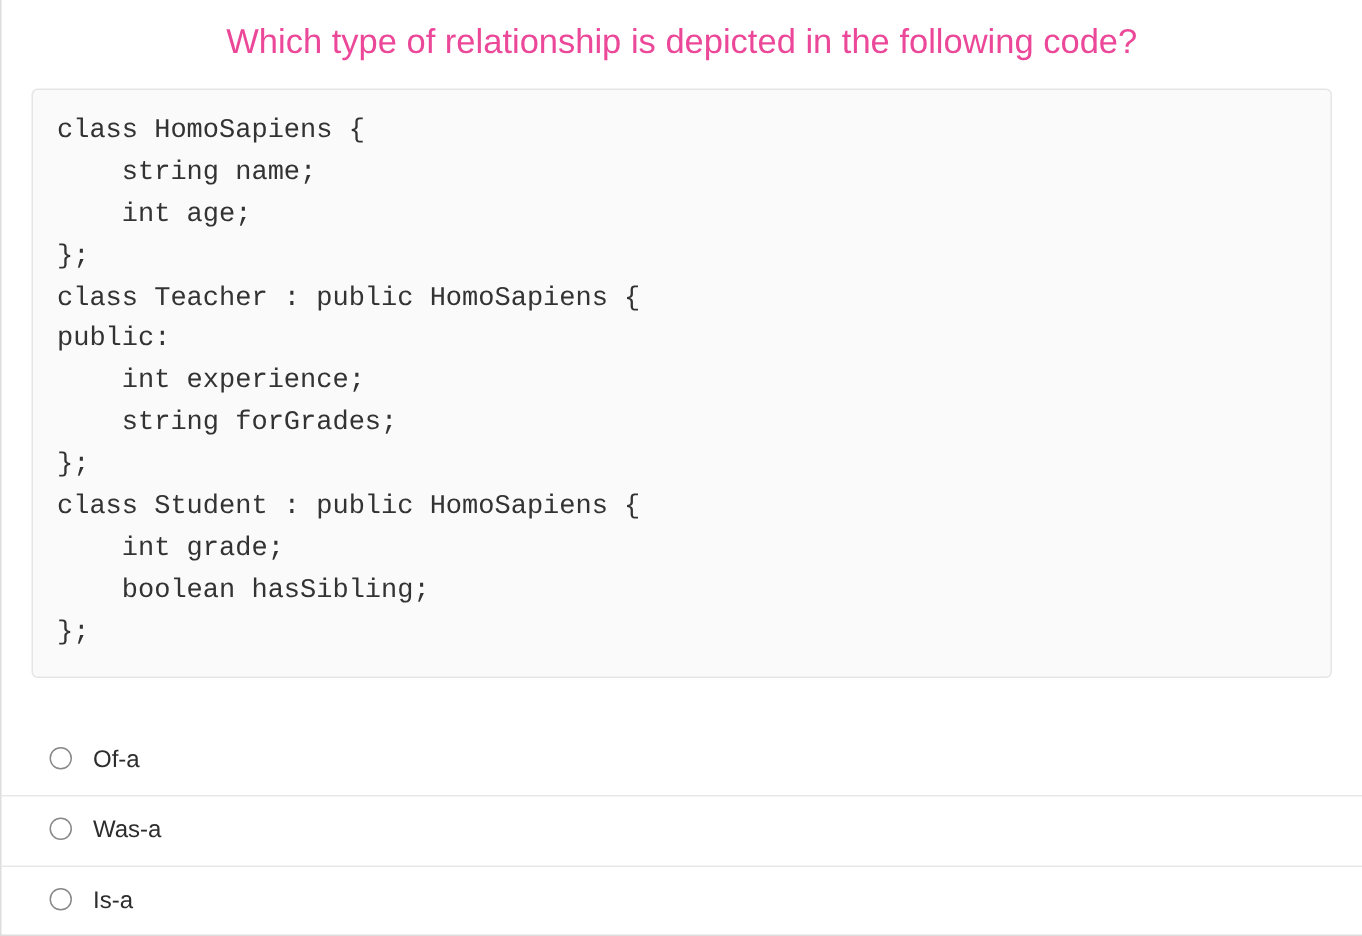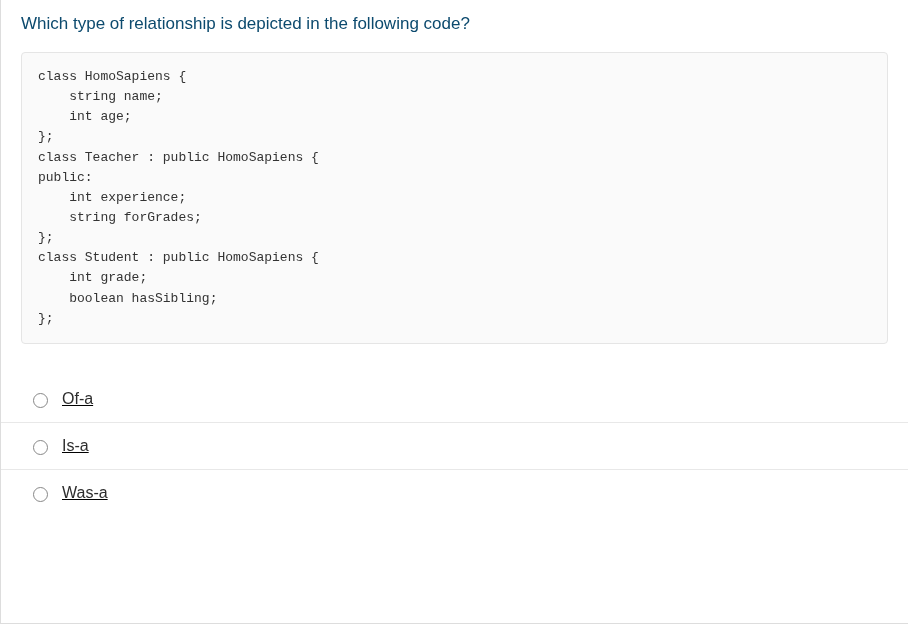--- a/index.html
+++ b/index.html
@@ -15,47 +15,47 @@
       overflow: hidden;
     }
     .question-container {
       border: 1px solid #ddd;
       border-top: none;
       border-right: none;
       padding: 0;
       height: 100%;
     }
     .question-title {
-      font-size: 17px;
+      font-size: 23px;
       font-weight: 400;
-      color: #0c4a6e;
+      color: #ec4899;
       padding: 14px 20px 18px 20px;
+      text-align: center;
     }
     .code-block {
       margin: 0 20px 0 20px;
       padding: 14px 16px;
       background: #fafafa;
       border: 1px solid #e5e5e5;
       border-radius: 4px;
       font-family: "Consolas", "Courier New", monospace;
-      font-size: 13px;
+      font-size: 18px;
       line-height: 1.55;
       color: #333;
       white-space: pre;
     }
     .options-block {
       margin-top: 32px;
     }
     .option-row {
       display: flex;
-      align-items: flex-end;
+      align-items: flex-start;
       padding: 14px 20px 14px 32px;
       border-top: 1px solid #e8e8e8;
       cursor: pointer;
-      text-decoration: underline;
     }
     .option-row:first-child {
       border-top: none;
     }
     .radio-circle {
       width: 15px;
       height: 15px;
       border: 1.5px solid #888;
       border-radius: 50%;
       margin-right: 14px;
@@ -85,20 +85,20 @@
     int grade;
     boolean hasSibling;
 };</div>
   <div class="options-block">
     <div class="option-row">
       <span class="radio-circle"></span>
       <span class="option-label">Of-a</span>
     </div>
     <div class="option-row">
       <span class="radio-circle"></span>
-      <span class="option-label">Is-a</span>
+      <span class="option-label">Was-a</span>
     </div>
     <div class="option-row">
       <span class="radio-circle"></span>
-      <span class="option-label">Was-a</span>
+      <span class="option-label">Is-a</span>
     </div>
   </div>
 </div>
 
 </body></html>

